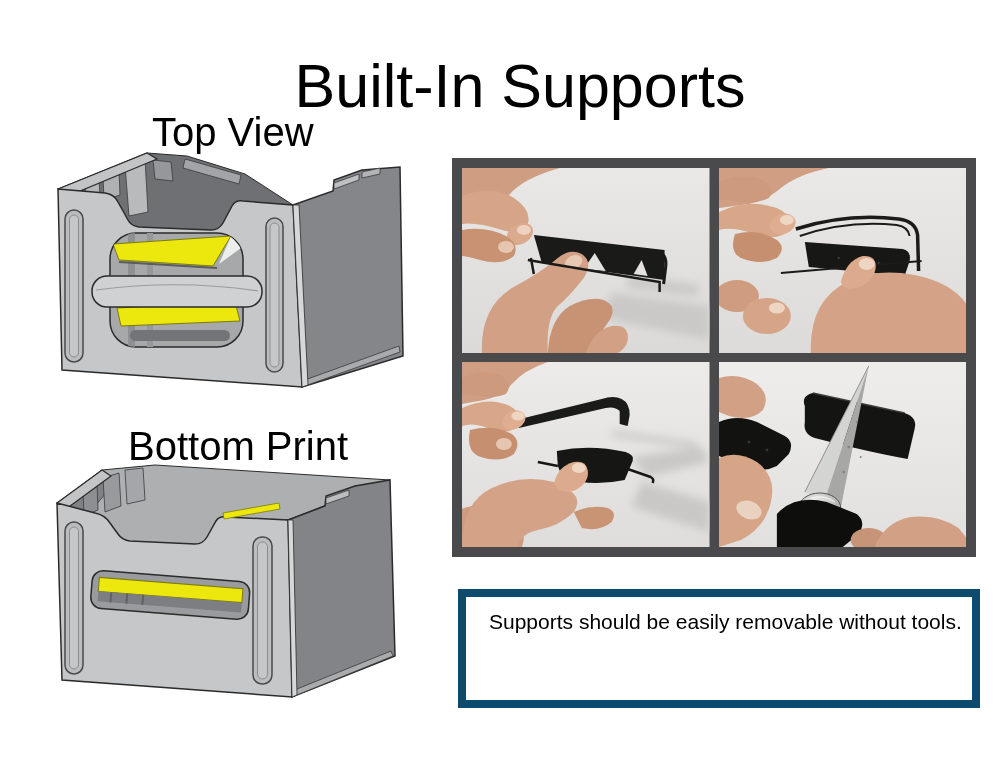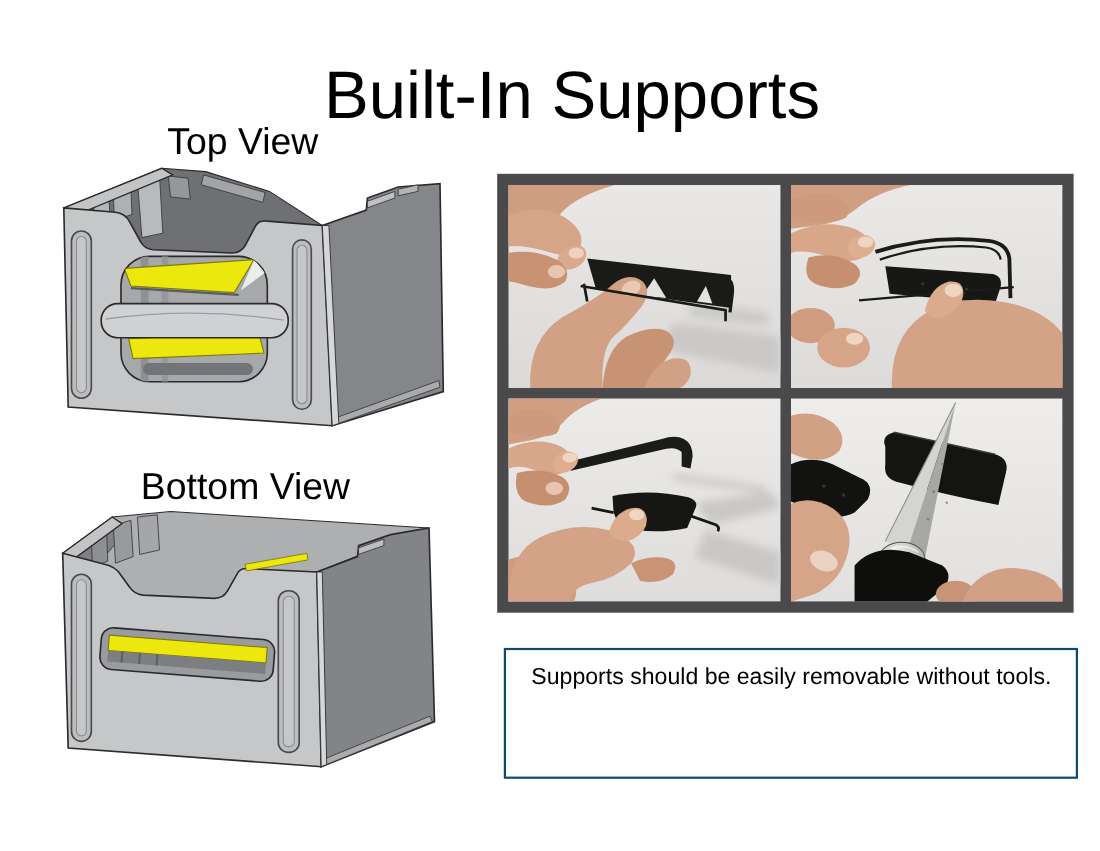--- a/index.html
+++ b/index.html
@@ -1,44 +1,44 @@
 <!DOCTYPE html>
 <html><head>
 <meta charset="utf-8">
 <style>
   html,body{margin:0;padding:0;background:#fff;}
   .page{position:relative;width:1000px;height:774px;background:#fff;overflow:hidden;
         font-family:"Liberation Sans",sans-serif;color:#000;text-decoration:underline;}
   .page-title{position:absolute;top:12px;left:20px;width:1000px;text-align:center;
               font-size:61px;font-weight:400;line-height:1.1;letter-spacing:0;}
-  .view-label{position:absolute;font-size:34px;font-weight:400;}
+  .view-label{position:absolute;font-size:40px;font-weight:400;}
   .view-label.top{left:152px;top:110px;}
   .view-label.bottom{left:128px;top:424px;}
   .render{position:absolute;}
   .render.topview{left:35px;top:150px;width:390px;height:242px;}
   .render.bottomview{left:25px;top:458px;width:400px;height:250px;}
   .photo-grid{position:absolute;left:452px;top:158px;width:524px;height:399px;
               background:#4a4a4c;display:grid;grid-template-columns:1fr 1fr;
               grid-template-rows:1fr 1fr;gap:9px;padding:10px;box-sizing:border-box;}
   .photo{margin:0;width:100%;height:100%;overflow:hidden;}
   .photo svg{display:block;width:100%;height:100%;}
   .instructions{position:absolute;left:458px;top:589px;width:522px;height:119px;
-                border:2px solid #0c4a6e;box-sizing:border-box;background:#fff;
+                border:8px solid #0c4a6e;box-sizing:border-box;background:#fff;
                 padding:10px 8px 0 23px;}
   .instructions p{margin:0;font-size:21px;line-height:30px;white-space:nowrap;}
 </style>
 </head>
 <body>
 
 <div class="page">
 
   <h1 class="page-title">Built-In Supports</h1>
 
   <div class="view-label top">Top View</div>
-  <div class="view-label bottom">Bottom View</div>
+  <div class="view-label bottom">Bottom Print</div>
 
   <svg class="render topview" viewBox="0 0 390 242">
 
     <g>
       <polygon points="23,39 112,3 152,6 210,24 258,55 203,58 185,84 95,79 78,47 70,44" fill="#6f7073" stroke="#2b2b2b" stroke-width="1"></polygon>
       <polygon points="50,36 64,30 65,46 51,51" fill="#b6b7b9" stroke="#3a3a3c" stroke-width="0.8"></polygon>
       <polygon points="68,26 84,20 85,45 69,50" fill="#b0b1b3" stroke="#3a3a3c" stroke-width="0.8"></polygon>
       <polygon points="90,15 110,9 113,62 94,66" fill="#b9babc" stroke="#3a3a3c" stroke-width="0.8"></polygon>
       <polygon points="118,10 136,12 138,31 120,29" fill="#96979a" stroke="#3a3a3c" stroke-width="0.8"></polygon>
       <polygon points="150,9 206,25 204,34 148,18" fill="#a3a4a7" stroke="#3a3a3c" stroke-width="0.8"></polygon>

